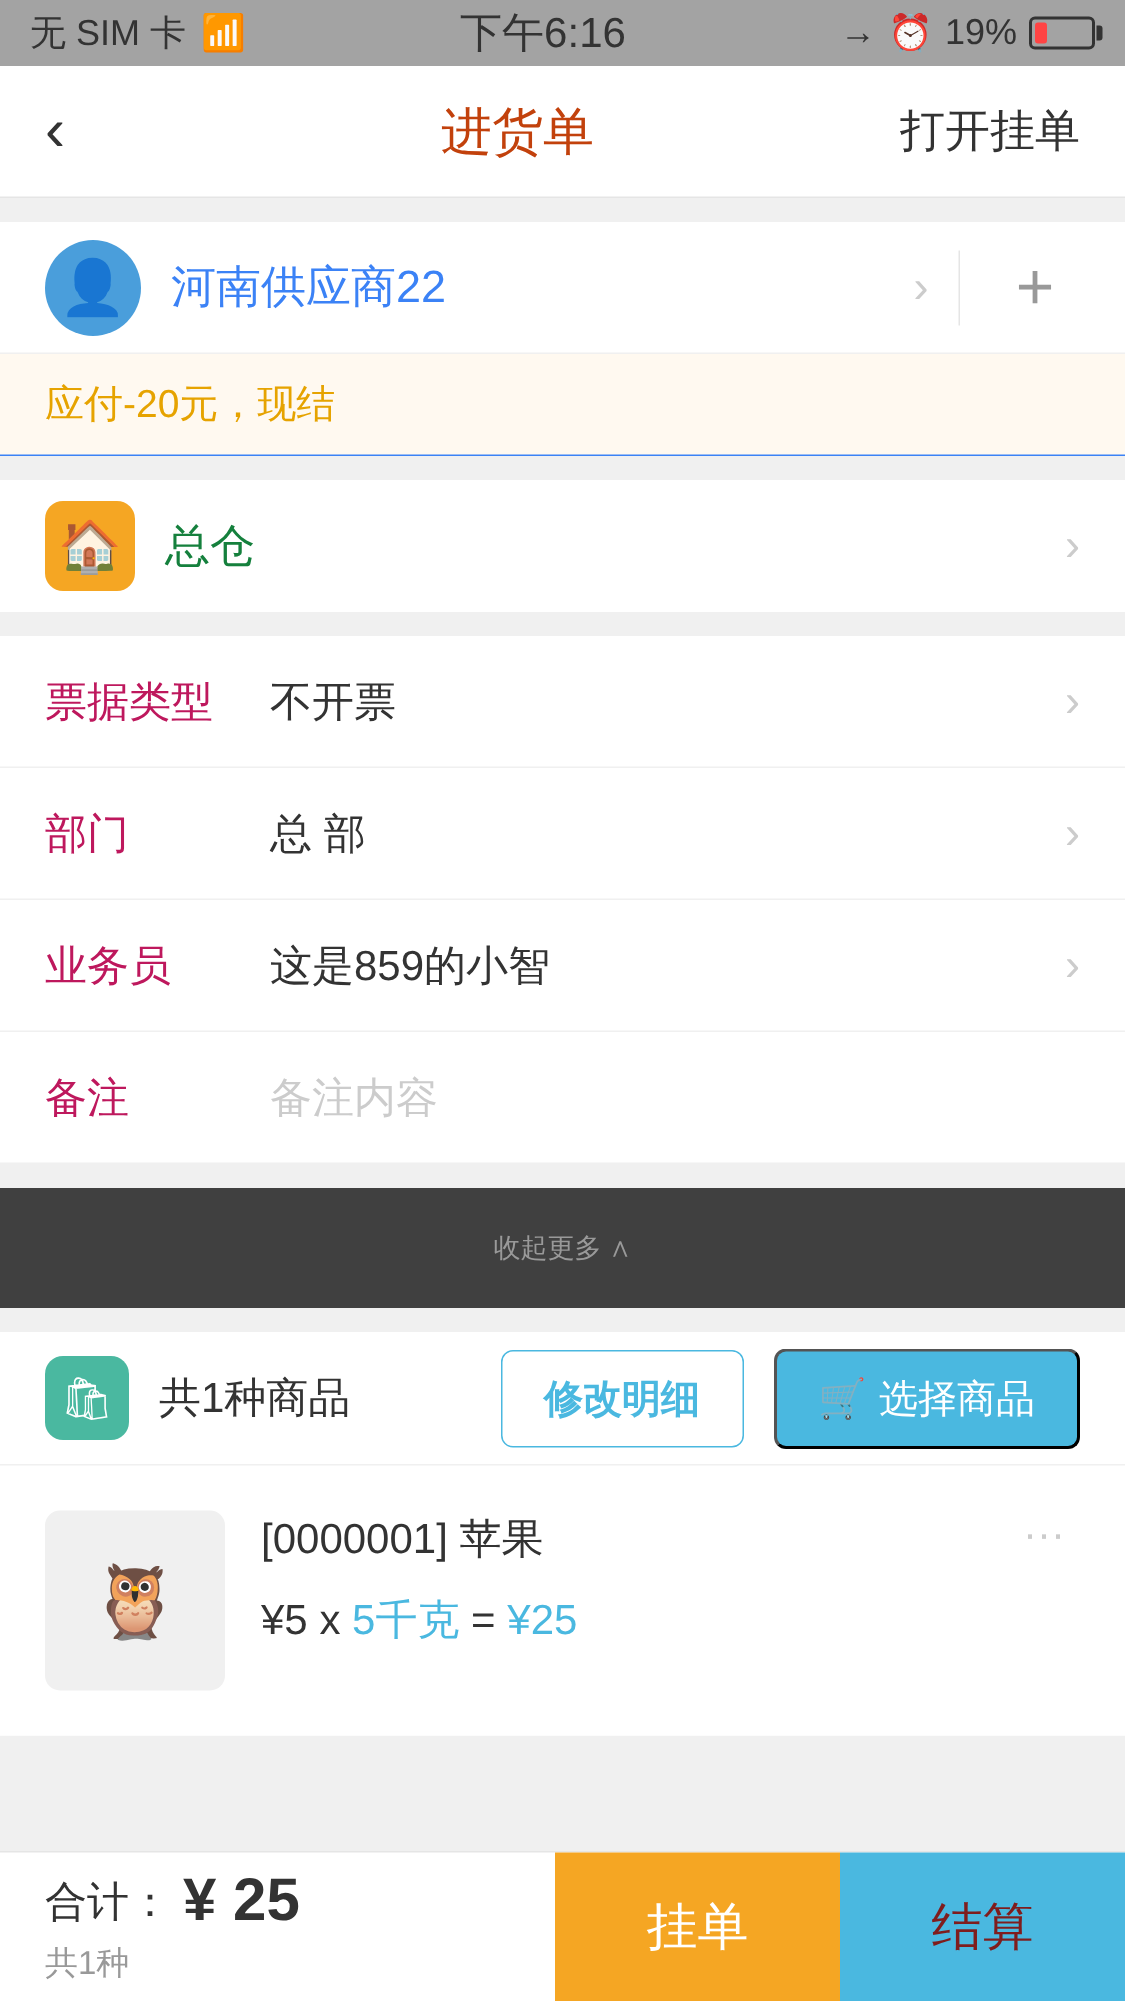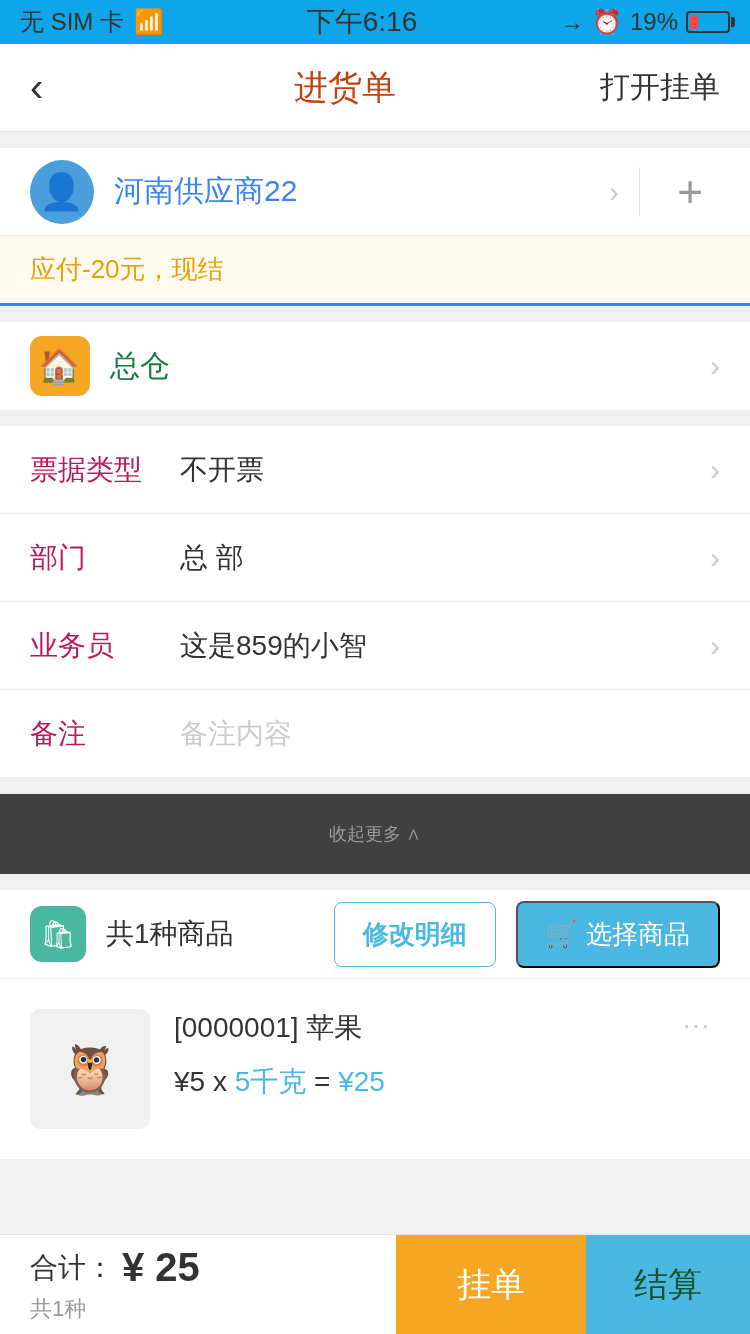--- a/index.html
+++ b/index.html
@@ -9,21 +9,21 @@
       min-height: 1334px;
       font-family: -apple-system, "PingFang SC", "Helvetica Neue", Arial, sans-serif;
       background: #f0f0f0;
       font-size: 28px;
       color: #333;
     }
     
     .status-bar {
       width: 750px;
       height: 44px;
-      background: #0ea5e9;
+      background: #a3a3a3;
       display: flex;
       align-items: center;
       justify-content: space-between;
       padding: 0 20px;
       font-size: 24px;
       color: #333;
     }
     .status-bar .left { display: flex; align-items: center; gap: 10px; }
     .status-bar .center { font-size: 28px; font-weight: 500; }
     .status-bar .right { display: flex; align-items: center; gap: 8px; font-size: 24px; }
@@ -75,21 +75,21 @@
     .chevron { font-size: 30px; color: #ccc; }
     .divider-v { width: 1px; height: 50px; background: #e5e5e5; margin: 0 20px; }
     .add-btn { font-size: 44px; color: #999; width: 60px; text-align: center; }
 
     
     .notice-row {
       padding: 16px 30px;
       background: #fff9f0;
       font-size: 26px;
       color: #e6a300;
-      border-bottom: 3px solid #3b82f6;
+      border-bottom: 1px solid #3b82f6;
     }
 
     
     .warehouse-row {
       display: flex;
       align-items: center;
       padding: 0 30px;
       height: 88px;
       background: #fff;
     }
@@ -193,23 +193,23 @@
     }
     .bottom-total-row { font-size: 28px; color: #333; display: flex; align-items: center; gap: 8px; }
     .bottom-total-amount { font-size: 40px; font-weight: 600; color: #333; }
     .bottom-total-sub { font-size: 22px; color: #999; margin-top: 4px; }
     .btn-hold {
       width: 190px; background: #f5a623; display: flex;
       align-items: center; justify-content: center;
       font-size: 34px; color: #fff; font-weight: 500;
     }
     .btn-checkout {
-      width: 164px; background: #4ab8e0; display: flex;
+      width: 190px; background: #4ab8e0; display: flex;
       align-items: center; justify-content: center;
-      font-size: 34px; color: #14532d; font-weight: 500;
+      font-size: 34px; color: #7f1d1d; font-weight: 500;
     }
   </style>
 </head>
 <body>
 
 <div class="status-bar">
   <div class="left">
     <span>无 SIM 卡</span>
     <span>📶</span>
   </div>

